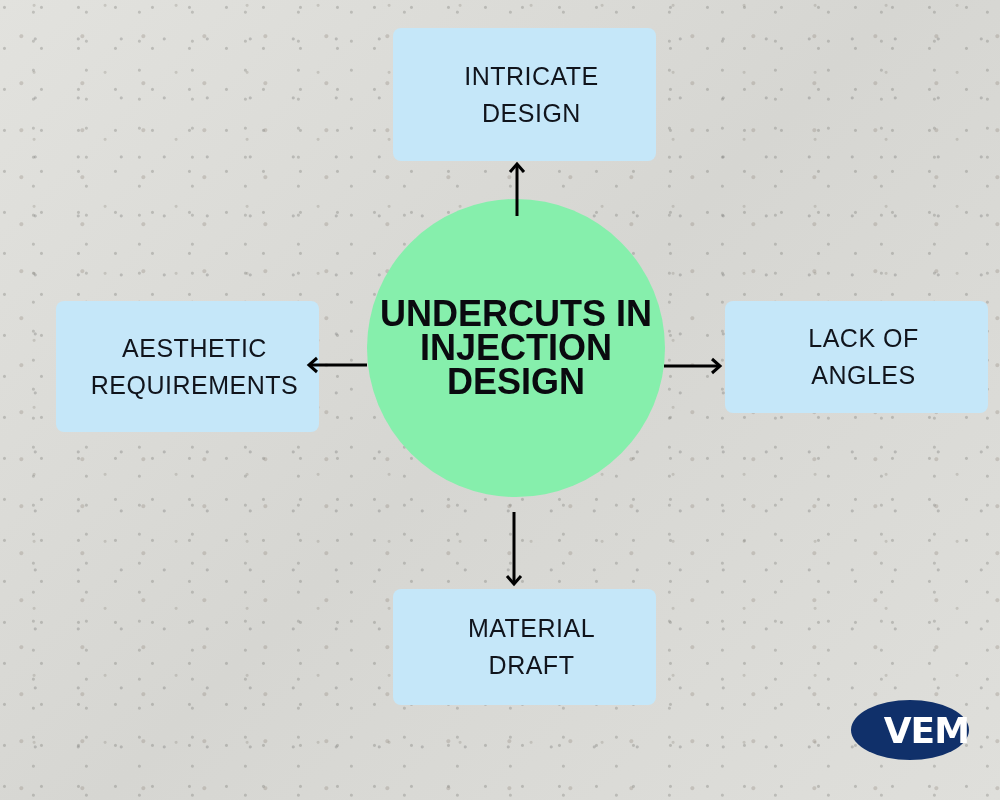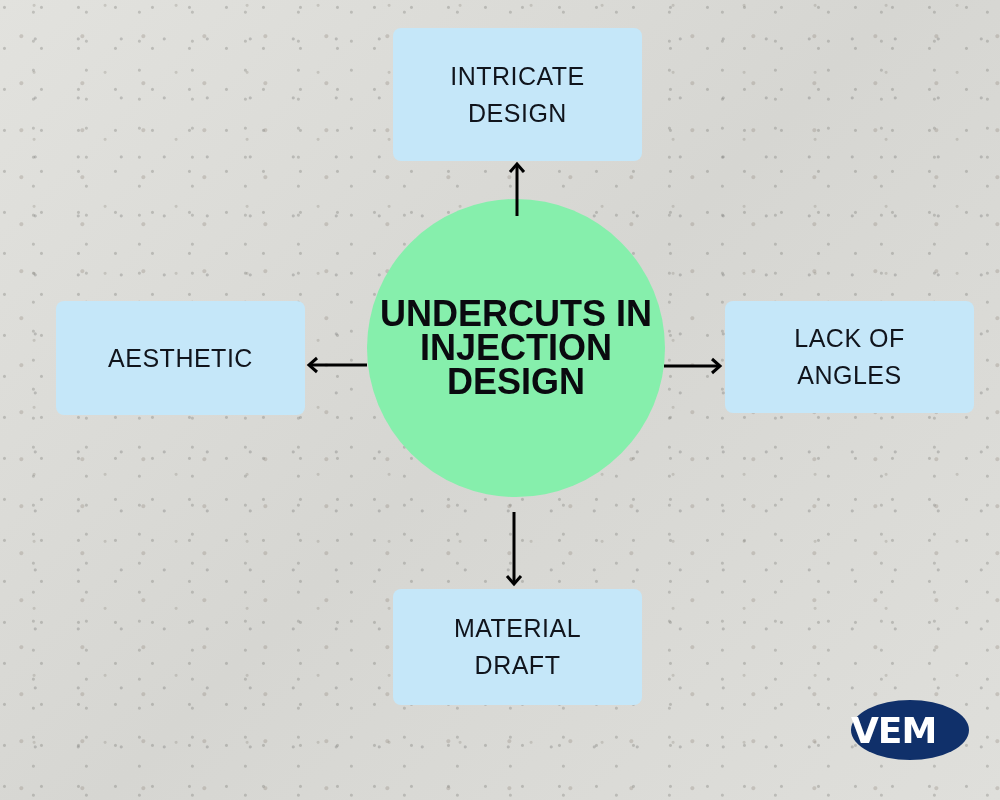--- a/index.html
+++ b/index.html
@@ -14,46 +14,48 @@
         radial-gradient(circle at 48% 8%, rgba(140,135,125,0.3) 1px, transparent 2px),
         linear-gradient(135deg, #e2e2de 0%, #d6d6d2 50%, #dfdfdb 100%);
       background-size: 37px 41px, 53px 29px, 61px 47px, 43px 59px, 71px 67px, 100% 100%;
       font-family: "Liberation Sans", "DejaVu Sans", sans-serif;
     }
     .box {
       position: absolute; background: #c5e7f9; border-radius: 8px;
       display: flex; flex-direction: column; align-items: center; justify-content: center;
       text-align: center; color: #10141c; font-size: 25px; line-height: 37px;
       letter-spacing: 0.5px;
+      padding-left: 14px;
     }
     .circle {
       position: absolute; left: 367px; top: 199px; width: 298px; height: 298px;
       background: #86efac; border-radius: 50%;
       display: flex; flex-direction: column; align-items: center; justify-content: center;
       text-align: center; color: #0a0a0f; font-weight: bold; font-size: 36px; line-height: 34px;
     }
     .arrow { position: absolute; }
     .logo {
       position: absolute; left: 851px; top: 700px; width: 118px; height: 60px;
       background: #10306a; border-radius: 50%;
-      display: flex; align-items: center; justify-content: flex-start;
+      display: flex; align-items: center; justify-content: flex-end;
       color: #ffffff; font-weight: bold; font-size: 36px; letter-spacing: -1px;
       font-family: "DejaVu Sans", sans-serif;
     }
   </style>
 </head>
 <body>
 
 <div class="box" style="left:393px; top:28px; width:249px; height:133px;">
   <span>INTRICATE</span>
   <span>DESIGN</span>
 </div>
 
-<div class="box" style="left:56px; top:301px; width:249px; height:114px;">
+<div class="box" style="left:56px; top:301px; width:249px; height:131px;">
   <span>AESTHETIC</span>
+  <span>REQUIREMENTS</span>
 </div>
 
 <div class="box" style="left:725px; top:301px; width:249px; height:112px;">
   <span>LACK OF</span>
   <span>ANGLES</span>
 </div>
 
 <div class="box" style="left:393px; top:589px; width:249px; height:116px;">
   <span>MATERIAL</span>
   <span>DRAFT</span>

